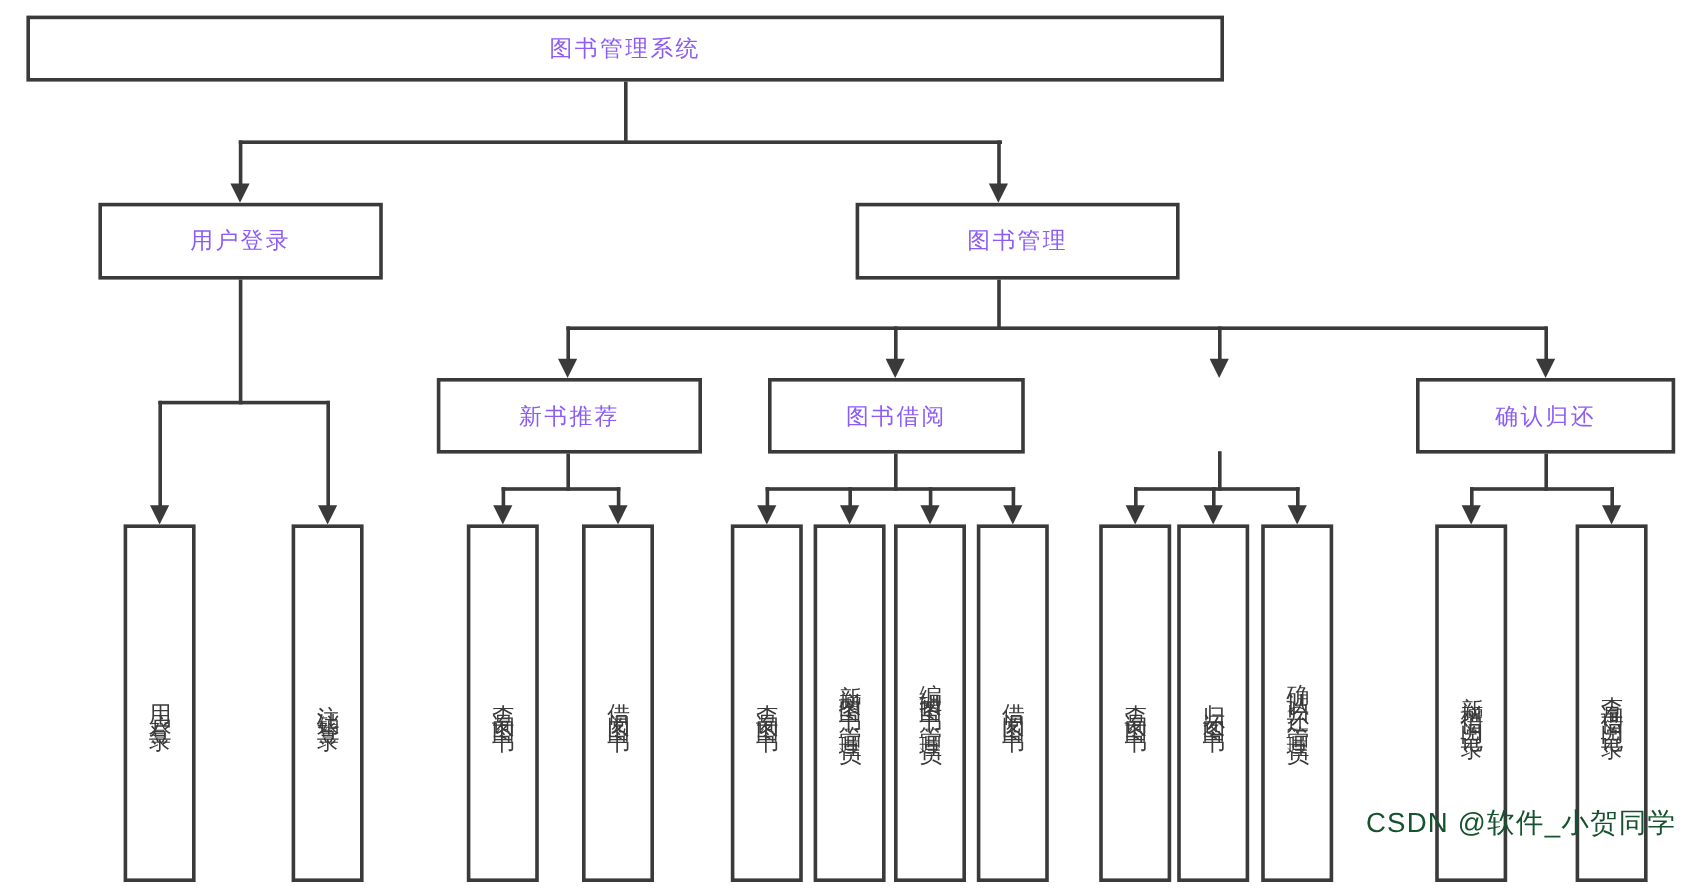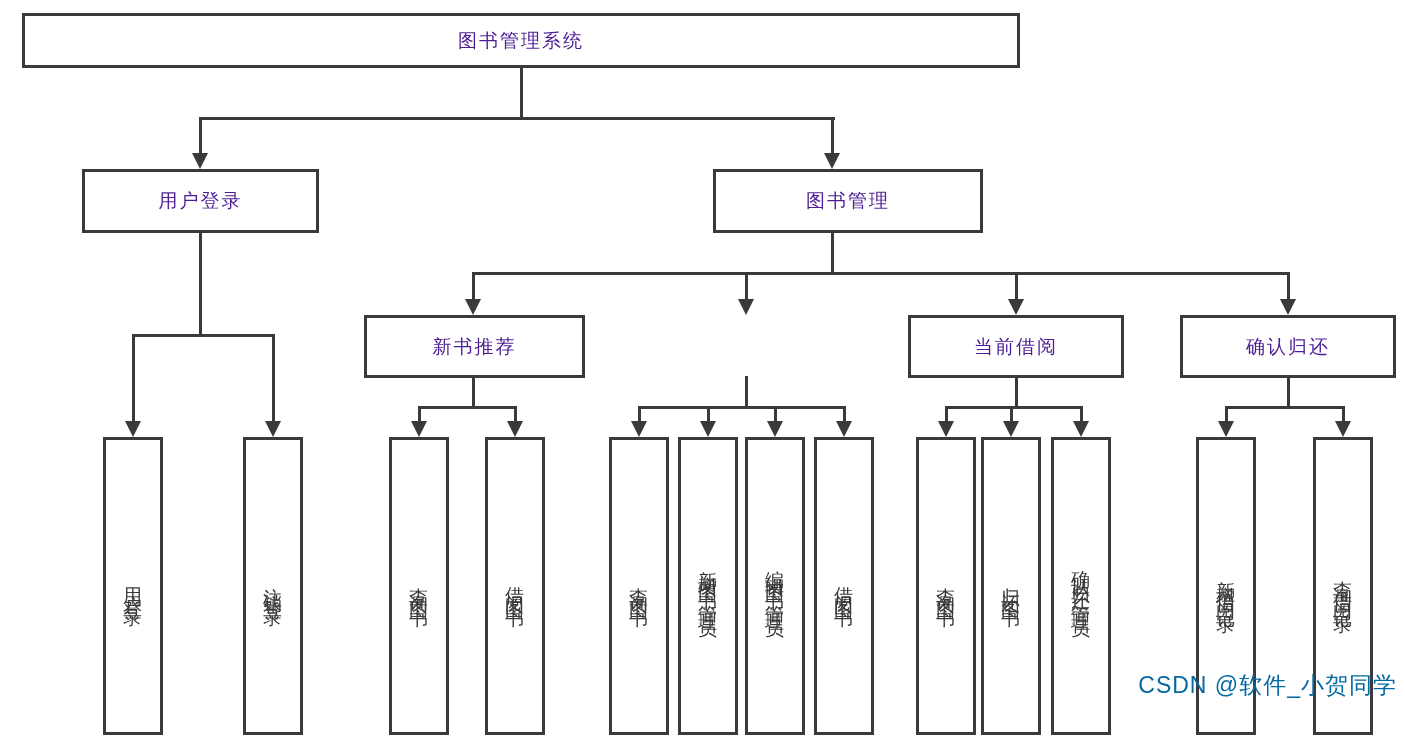--- a/index.html
+++ b/index.html
@@ -4,33 +4,33 @@
 <style>
   html,body{margin:0;padding:0;background:#ffffff;}
   #stage{
     position:relative;width:1405px;height:747px;background:#ffffff;
     font-family:"Liberation Sans",sans-serif;color:#3a3a3a;overflow:hidden;
   }
   .box{
     position:absolute;box-sizing:border-box;border:3px solid #3a3a3a;background:#ffffff;
     display:flex;align-items:center;justify-content:center;
   }
-  .hlabel{font-size:19px;letter-spacing:2px;color:#4c1d95;white-space:nowrap;}
+  .hlabel{font-size:19px;letter-spacing:2px;color:#8b5cf6;white-space:nowrap;}
   .vtext{
     writing-mode:vertical-rl;font-size:19px;letter-spacing:7px;line-height:1;
     color:#3a3a3a;white-space:nowrap;
   }
   .line{position:absolute;background:#3a3a3a;}
   .arrowhead{
     position:absolute;width:0;height:0;
     border-left:8px solid transparent;border-right:8px solid transparent;
     border-top:16px solid #3a3a3a;
   }
   .watermark{
-    position:absolute;right:8px;top:670px;font-size:23px;color:#0369a1;
+    position:absolute;right:8px;top:670px;font-size:23px;color:#14532d;
     letter-spacing:1px;z-index:10;white-space:nowrap;
   }
 </style>
 </head>
 <body>
 
 <div id="stage">
 
   <div class="line" style="left:520px;top:66px;width:3px;height:53px"></div>
   <div class="line" style="left:199px;top:117px;width:636px;height:3px"></div>
@@ -98,22 +98,22 @@
   <div class="box" style="left:82px;top:169px;width:237px;height:64px">
     <span class="hlabel">用户登录</span>
   </div>
   <div class="box" style="left:713px;top:169px;width:270px;height:64px">
     <span class="hlabel">图书管理</span>
   </div>
 
   <div class="box" style="left:364px;top:315px;width:221px;height:63px">
     <span class="hlabel">新书推荐</span>
   </div>
-  <div class="box" style="left:908px;top:315px;width:216px;height:63px">
-    <span class="hlabel">当前借阅</span>
+  <div class="box" style="left:640px;top:315px;width:214px;height:63px">
+    <span class="hlabel">图书借阅</span>
   </div>
   <div class="box" style="left:1180px;top:315px;width:216px;height:63px">
     <span class="hlabel">确认归还</span>
   </div>
 
   <div class="box" style="left:103px;top:437px;width:60px;height:298px">
     <span class="vtext">用户登录</span>
   </div>
   <div class="box" style="left:243px;top:437px;width:60px;height:298px">
     <span class="vtext">注销登录</span>

